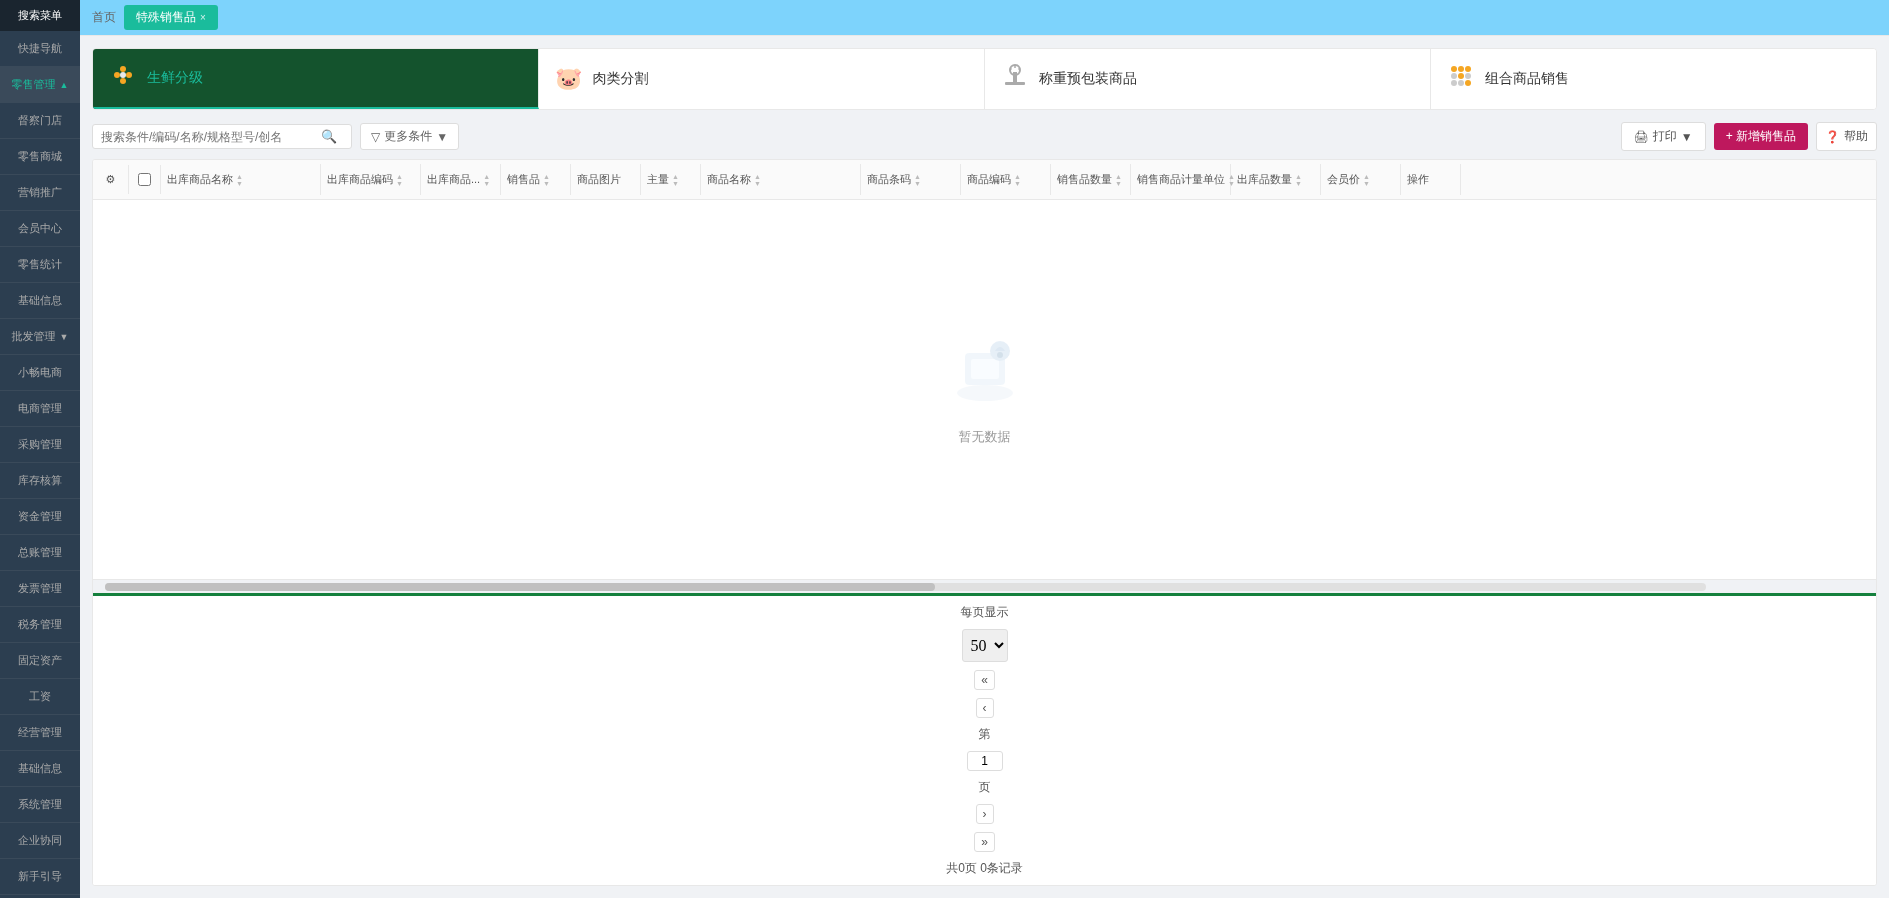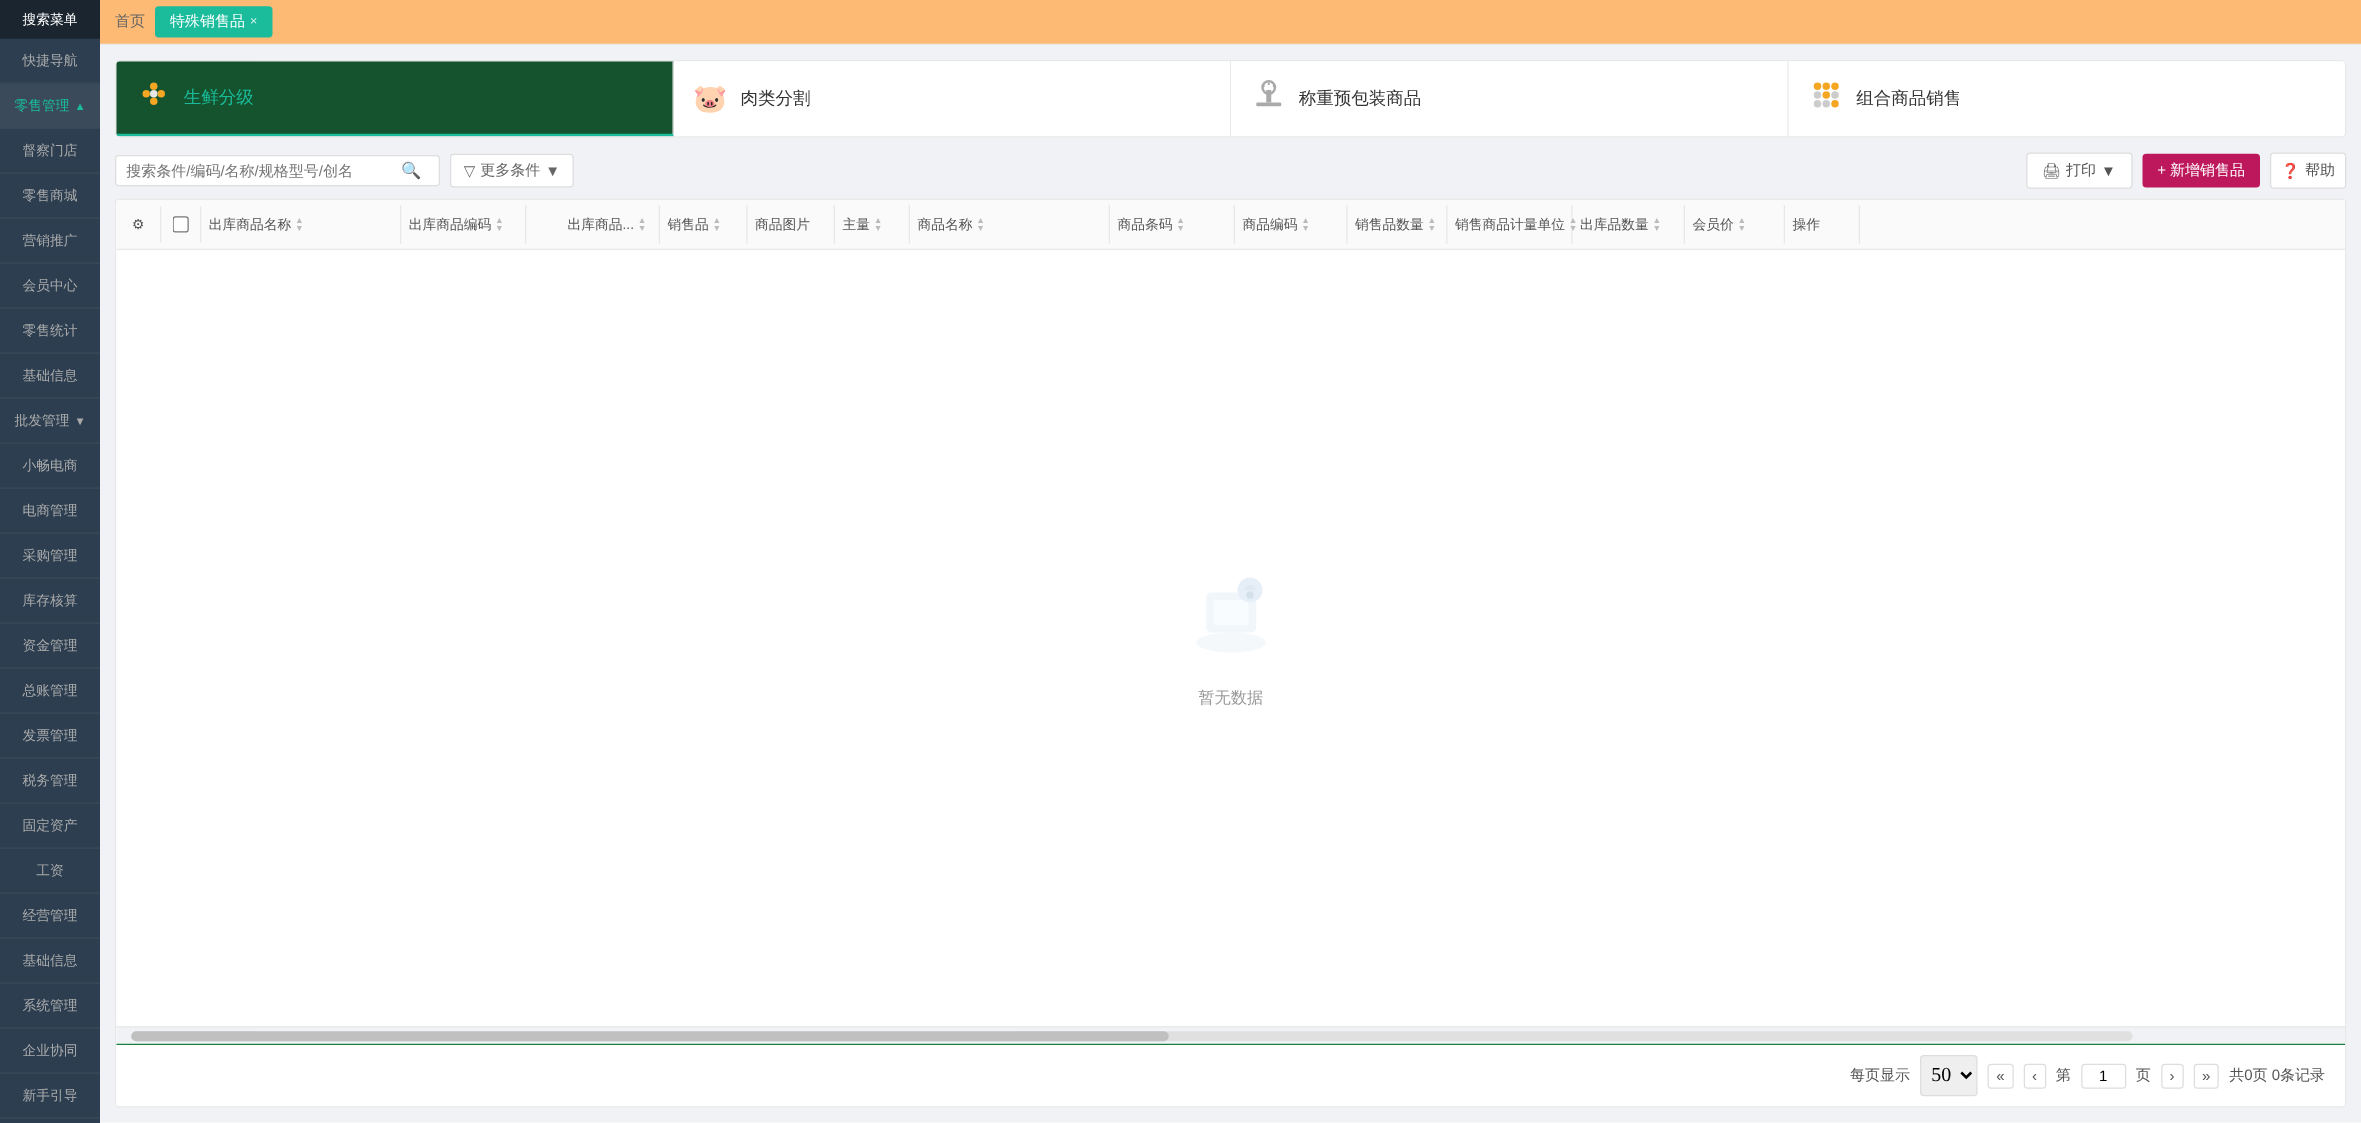--- a/index.html
+++ b/index.html
@@ -56,21 +56,21 @@
     
     .main {
       flex: 1;
       display: flex;
       flex-direction: column;
       overflow: hidden;
     }
 
     
     .topnav {
-      background: #fdba74;
+      background: #7dd3fc;
       border-bottom: 1px solid #e8e8e8;
       padding: 0 12px;
       height: 36px;
       display: flex;
       align-items: center;
       gap: 8px;
       flex-shrink: 0;
     }
     .topnav-home {
       color: #666;
@@ -260,21 +260,21 @@
       display: flex;
       flex-direction: column;
       font-size: 7px;
       color: #bbb;
       line-height: 1;
     }
     .th-cell-gear { width: 36px; justify-content: center; }
     .th-cell-check { width: 32px; justify-content: center; }
     .th-cell-name { width: 160px; }
     .th-cell-code { width: 100px; }
-    .th-cell-spec { width: 80px; margin-left: 27px; }
+    .th-cell-spec { width: 80px; }
     .th-cell-sale { width: 70px; }
     .th-cell-img { width: 70px; }
     .th-cell-main { width: 60px; }
     .th-cell-goodsname { width: 160px; }
     .th-cell-barcode { width: 100px; }
     .th-cell-goodscode { width: 90px; }
     .th-cell-saleqty { width: 80px; }
     .th-cell-unit { width: 100px; }
     .th-cell-outqty { width: 90px; }
     .th-cell-price { width: 80px; align-items: flex-end; }
@@ -289,29 +289,30 @@
       gap: 12px;
     }
     .empty-text {
       color: #999;
       font-size: 13px;
     }
 
     
     .pagination {
       background: #fff;
-      border-top: 1px solid #15803d;
+      border-top: 3px solid #15803d;
       padding: 8px 16px;
       display: flex;
       align-items: center;
       justify-content: flex-end;
       gap: 8px;
       font-size: 12px;
       color: #555;
       flex-shrink: 0;
+      flex-direction: column;
     }
     .pagination select {
       border: 1px solid #ddd;
       border-radius: 3px;
       padding: 6px 4px;
       font-size: 16px;
       font-family: Liberation Serif, serif;
     }
     .pagination-btn {
       padding: 2px 6px;

